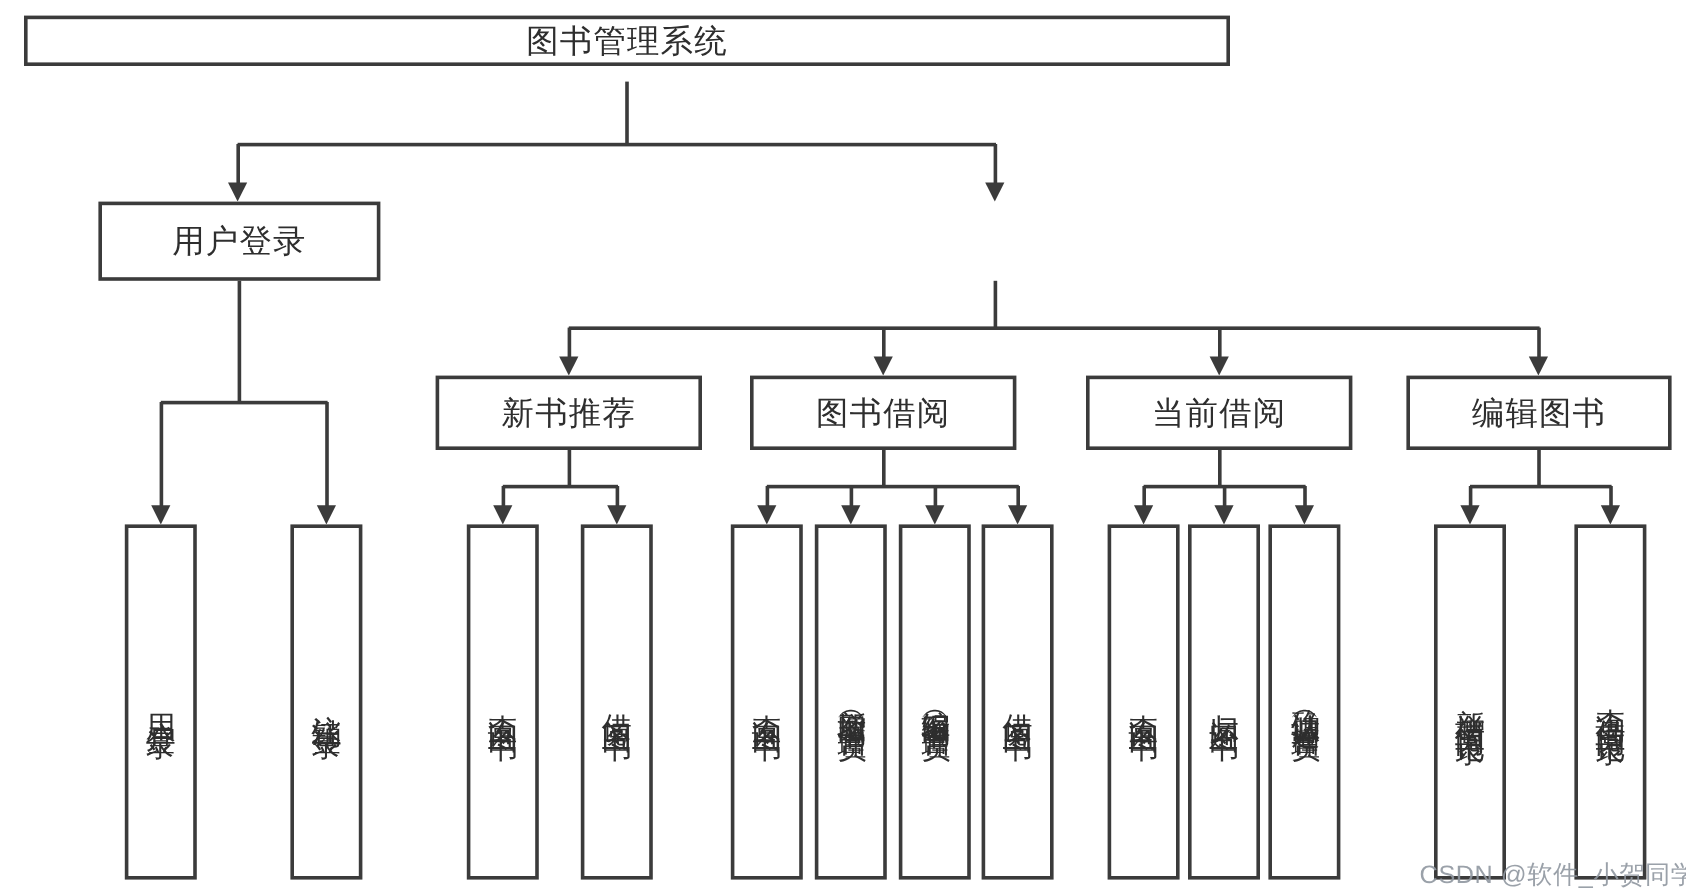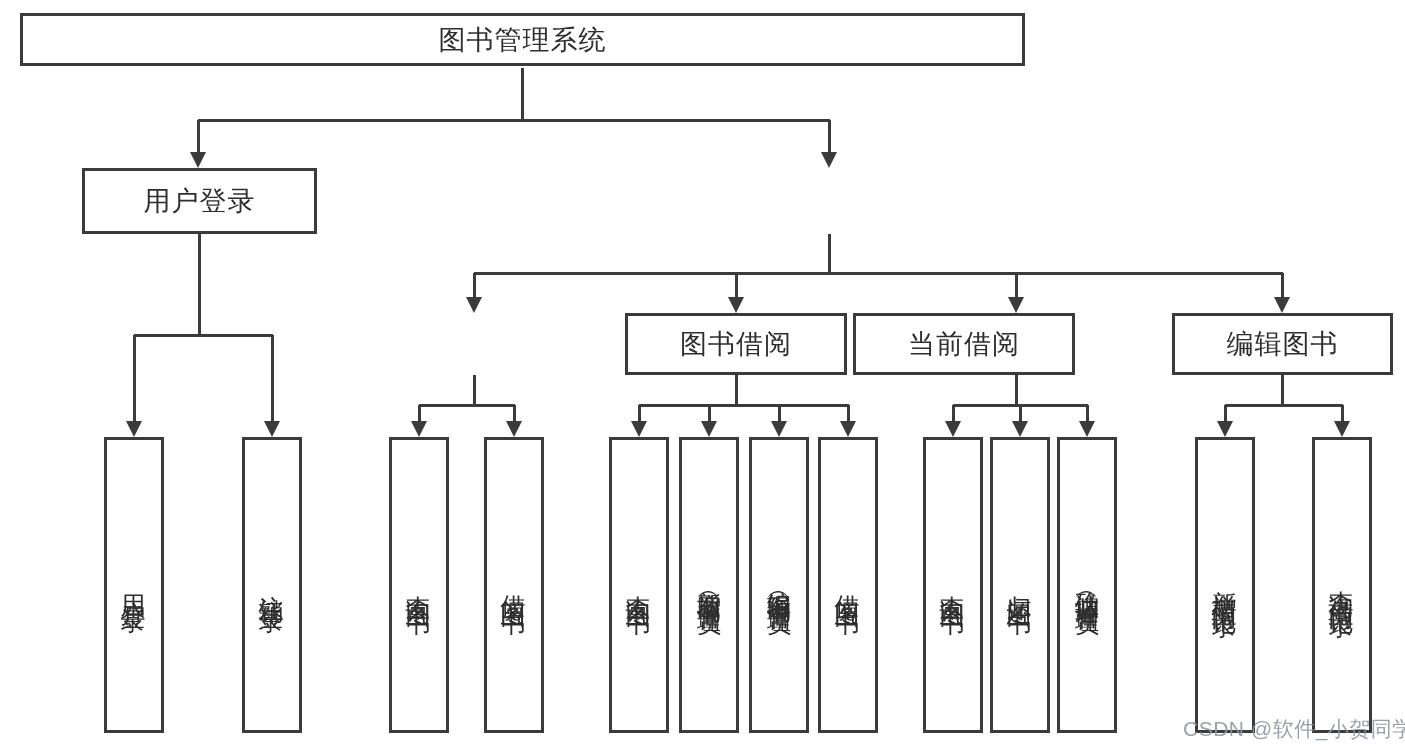--- a/index.html
+++ b/index.html
@@ -10,21 +10,21 @@
   }
   *{margin:0;padding:0;box-sizing:border-box;}
   html,body{width:1405px;height:747px;background:var(--background);overflow:hidden;
     font-family:"Liberation Sans", sans-serif;}
   .stage{position:relative;width:1405px;height:747px;background:var(--background);}
 
   
   .box{position:absolute;background:#fff;border:3px solid var(--line);
     display:flex;align-items:center;justify-content:center;color:var(--text);}
   .hlabel{font-size:27px;letter-spacing:1px;white-space:nowrap;color:var(--text);}
-  .root{left:20px;top:13px;width:1005px;height:53px;}
+  .root{left:20px;top:13px;width:1005px;height:42px;}
   .l2{top:168px;width:235px;height:66px;}
   .l3{top:313px;width:222px;height:62px;}
   .leaf{top:437px;width:60px;height:296px;}
   .vtext{writing-mode:vertical-rl;text-orientation:mixed;font-size:25px;
     letter-spacing:5px;white-space:nowrap;color:var(--text);}
   .vtext.long{font-size:24px;letter-spacing:3px;}
 
   
   .vl{position:absolute;width:3px;background:var(--line);}
   .hl{position:absolute;height:3px;background:var(--line);}
@@ -67,24 +67,27 @@
   <div class="hl" style="left:474px;top:272px;width:809px;"></div>
   <div class="vl" style="left:473px;top:273px;height:26px;"></div>
   <div class="ar" style="left:466px;top:297px;"></div>
   <div class="vl" style="left:735px;top:273px;height:26px;"></div>
   <div class="ar" style="left:728px;top:297px;"></div>
   <div class="vl" style="left:1015px;top:273px;height:26px;"></div>
   <div class="ar" style="left:1008px;top:297px;"></div>
   <div class="vl" style="left:1281px;top:273px;height:26px;"></div>
   <div class="ar" style="left:1274px;top:297px;"></div>
 
+  <div class="box l3" style="left:363px;">
+    <span class="hlabel">新书推荐</span>
+  </div>
   <div class="box l3" style="left:625px;">
     <span class="hlabel">图书借阅</span>
   </div>
-  <div class="box l3" style="left:853px;">
+  <div class="box l3" style="left:905px;">
     <span class="hlabel">当前借阅</span>
   </div>
   <div class="box l3" style="left:1172px;width:221px;">
     <span class="hlabel">编辑图书</span>
   </div>
 
   <div class="vl" style="left:473px;top:375px;height:31px;"></div>
   <div class="hl" style="left:419px;top:404px;width:96px;"></div>
   <div class="vl" style="left:418px;top:405px;height:18px;"></div>
   <div class="ar" style="left:411px;top:421px;"></div>

